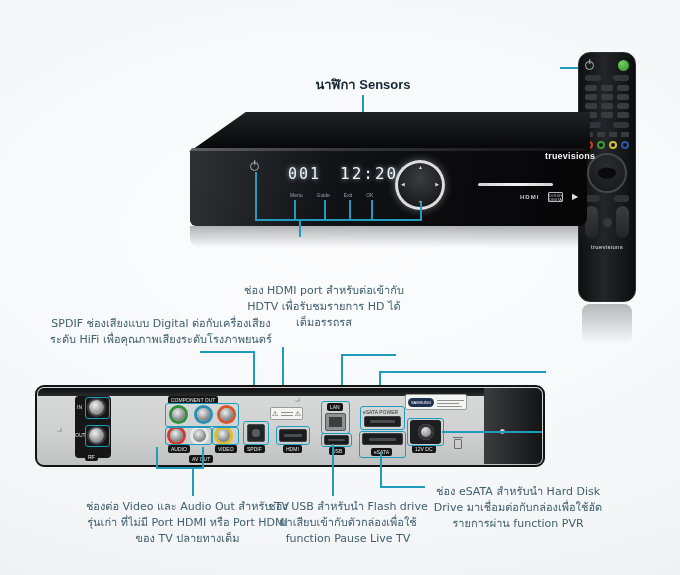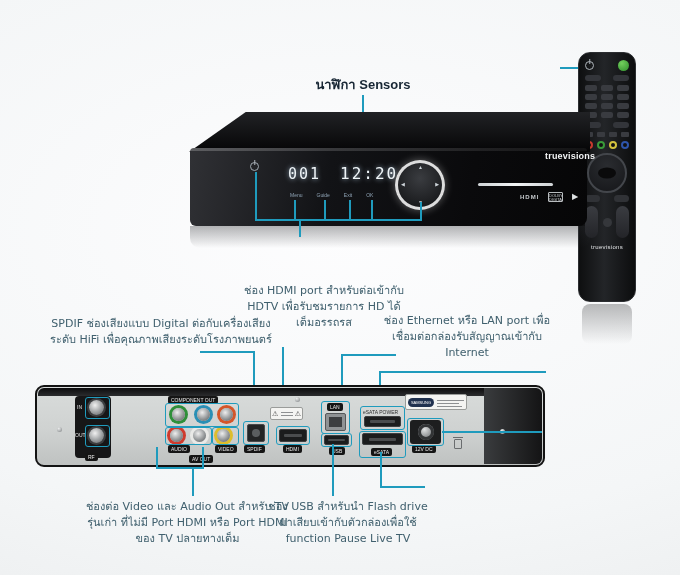--- a/index.html
+++ b/index.html
@@ -165,21 +165,20 @@
   <div class="ld" style="left:294px; top:200px; width:2px; height:20px;"></div>
   <div class="ld" style="left:324px; top:200px; width:2px; height:20px;"></div>
   <div class="ld" style="left:349px; top:200px; width:2px; height:20px;"></div>
   <div class="ld" style="left:371px; top:200px; width:2px; height:20px;"></div>
   <div class="ld" style="left:420px; top:202px; width:2px; height:18px;"></div>
   <div class="ld" style="left:255px; top:219px; width:167px; height:2px;"></div>
   <div class="ld" style="left:299px; top:221px; width:2px; height:16px;"></div>
 
   <div class="ann" style="position:absolute; left:18px; top:316px; width:222px;margin-left:32px;">SPDIF ช่องเสียงแบบ Digital ต่อกับเครื่องเสียงระดับ HiFi เพื่อคุณภาพเสียงระดับโรงภาพยนตร์</div>
   <div class="ann" style="position:absolute; left:243px; top:283px; width:162px;">ช่อง HDMI port สำหรับต่อเข้ากับ HDTV เพื่อรับชมรายการ HD ได้เต็มอรรถรส</div>
-  <div class="ann" style="position:absolute; left:383px; top:313px; width:168px;">ช่อง Ethernet หรือ LAN port เพื่อเชื่อมต่อกล่องรับสัญญาณเข้ากับ Internet</div>
 
   <div class="ld" style="left:200px; top:351px; width:55px; height:2px;"></div>
   <div class="ld" style="left:253px; top:351px; width:2px; height:70px;"></div>
   <div class="ld" style="left:282px; top:347px; width:2px; height:80px;"></div>
   <div class="ld" style="left:341px; top:354px; width:55px; height:2px;"></div>
   <div class="ld" style="left:341px; top:354px; width:2px; height:48px;"></div>
   <div class="ld" style="left:379px; top:371px; width:167px; height:2px;"></div>
   <div class="ld" style="left:379px; top:371px; width:2px; height:38px;"></div>
 
   <div class="abs panel">
@@ -269,14 +268,15 @@
   <div class="ld" style="left:202px; top:447px; width:2px; height:22px;"></div>
   <div class="ld" style="left:156px; top:467px; width:48px; height:2px;"></div>
   <div class="ld" style="left:192px; top:469px; width:2px; height:27px;"></div>
   <div class="ld" style="left:332px; top:444px; width:2px; height:52px;"></div>
   <div class="ld" style="left:380px; top:452px; width:2px; height:36px;"></div>
   <div class="ld" style="left:380px; top:486px; width:45px; height:2px;"></div>
   <div class="ld" style="left:442px; top:431px; width:100px; height:2px;"></div>
 
   <div class="ann" style="position:absolute; left:85px; top:499px; width:205px;">ช่องต่อ Video และ Audio Out สำหรับ TV รุ่นเก่า ที่ไม่มี Port HDMI หรือ Port HDMI ของ TV ปลายทางเต็ม</div>
   <div class="ann" style="position:absolute; left:262px; top:499px; width:172px;">ช่อง USB สำหรับนำ Flash drive มาเสียบเข้ากับตัวกล่องเพื่อใช้ function Pause Live TV</div>
+  <div class="ann" style="position:absolute; left:428px; top:484px; width:180px;">ช่อง eSATA สำหรับนำ Hard Disk Drive มาเชื่อมต่อกับกล่องเพื่อใช้อัดรายการผ่าน function PVR</div>
 
 </div>
 
 </body></html>

